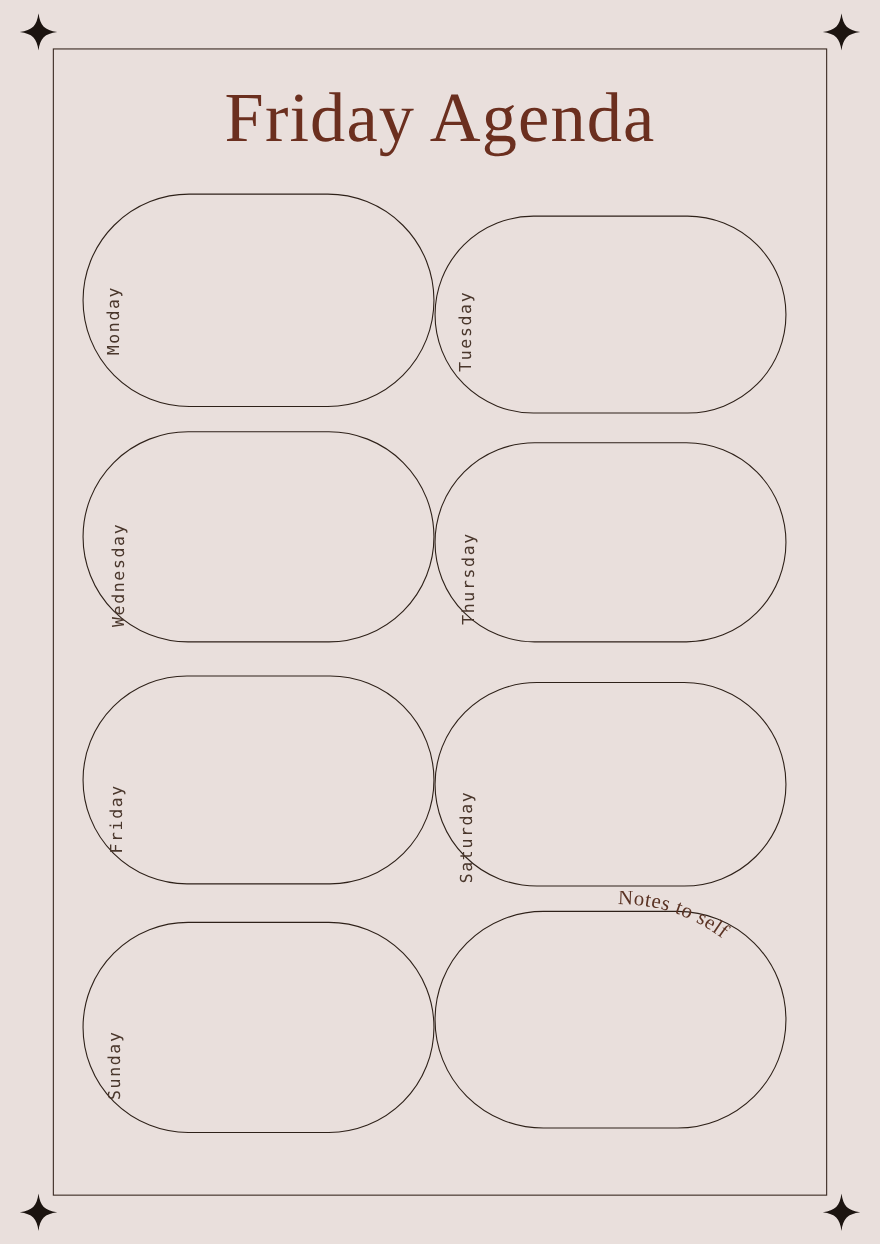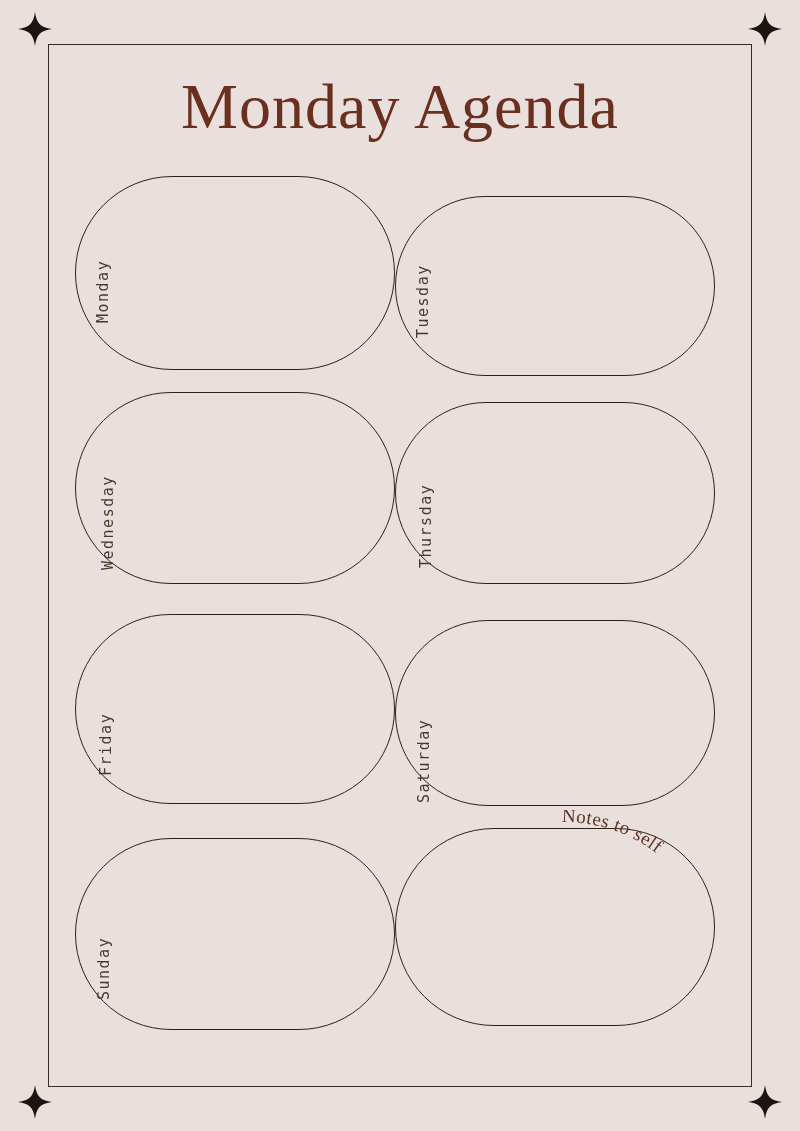--- a/index.html
+++ b/index.html
@@ -144,21 +144,21 @@
     </svg>
   </div>
   <div class="star star-br">
     <svg width="34" height="34" viewBox="0 0 34 34" aria-hidden="true">
       <path d="M17 0 C18.6 11.5 22.5 15.4 34 17 C22.5 18.6 18.6 22.5 17 34 C15.4 22.5 11.5 18.6 0 17 C11.5 15.4 15.4 11.5 17 0 Z" fill="#1c1410"></path>
     </svg>
   </div>
 
   <div class="frame"></div>
 
-  <h1 class="title">Monday Agenda</h1>
+  <h1 class="title">Friday Agenda</h1>
 
   <div class="grid">
 
     <div class="cell col-l r1l"></div>
     <div class="cell col-r r1r"></div>
 
     <div class="cell col-l r2l"></div>
     <div class="cell col-r r2r"></div>
 
     <div class="cell col-l r3l"></div>

